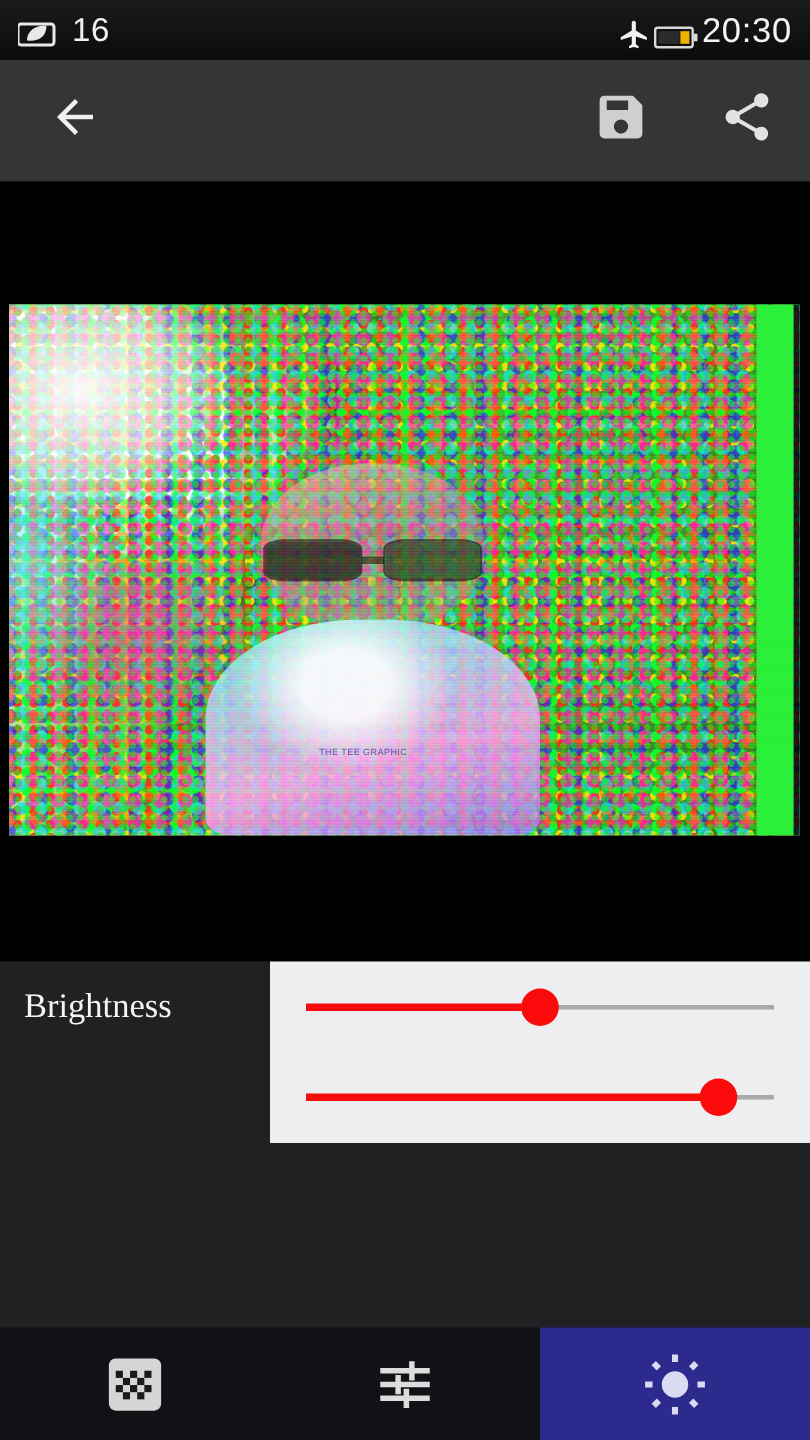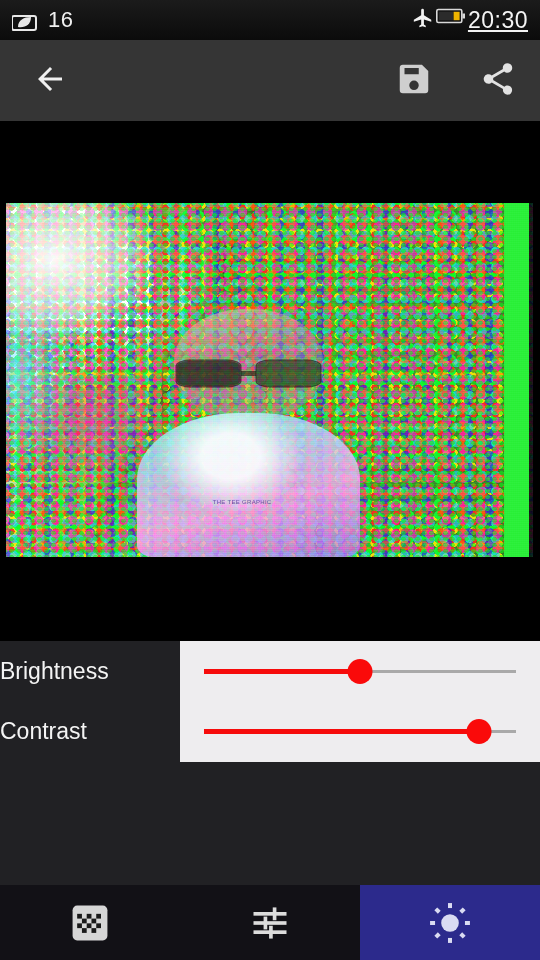--- a/index.html
+++ b/index.html
@@ -18,21 +18,21 @@
   
   .statusbar {
     position:absolute; left:0; top:0;
     width:540px; height:40px;
     background:linear-gradient(180deg,#1b1b1b 0%,#121212 55%,#0b0b0b 100%);
     display:flex; align-items:center;
     padding:0 12px;
     color:#f2f2f2;
   }
   .sb-left { display:flex; align-items:flex-end; gap:8px; }
-  .sb-right { margin-left:auto; display:flex; align-items:flex-start; gap:2px;text-decoration:underline; }
+  .sb-right { margin-left:auto; display:flex; align-items:flex-end; gap:2px; }
   .sb-text { font-size:22px; color:#f0f0f0; letter-spacing:.5px; }
   .sb-clock { font-size:23px; color:#f4f4f4; letter-spacing:.5px; }
   .icon-eco { width:28px; height:20px; position:relative; }
   .icon-plane { width:22px; height:22px; }
   .icon-batt { width:30px; height:18px; position:relative; }
 
   
   .actionbar {
     position:absolute; left:0; top:40px;
     width:540px; height:81px;
@@ -167,22 +167,22 @@
     background:#212124;
     display:flex; flex-direction:column;
   }
   .slidercol {
     position:absolute; left:180px; top:0;
     width:360px; height:121px;
     background:#eeedef;
   }
   .row { height:60.5px; display:flex; align-items:center; }
   .row-label {
-    color:#f4f4f4; font-size:23px; 
-    font-family:Liberation Sans, sans-serif;
+    color:#f4f4f4; font-size:23px; padding-left:16px;
+    font-family:Liberation Serif, serif;
   }
   .slider {
     position:relative; height:60.5px;
     margin:0 24px;
     display:flex; align-items:center;
   }
   .track {
     position:absolute; left:0; right:0; height:3px;
     background:#a9a9a9;
   }
@@ -301,23 +301,20 @@
       <div class="photo-layer lay-band"></div>
       <div class="photo-layer lay-grain"></div>
     </div>
   </div>
 
   <div class="adjustzone">
     <div class="labelcol">
       <div class="row">
         <span class="row-label">Brightness</span>
       </div>
-      <div class="row">
-        <span class="row-label">Contrast</span>
-      </div>
     </div>
     <div class="slidercol">
       <div class="slider">
         <div class="track"></div>
         <div class="track-fill" id="fill-0" style="width: 50%;"></div>
         <div class="thumb" id="thumb-0" style="left: 50%;"></div>
       </div>
       <div class="slider">
         <div class="track"></div>
         <div class="track-fill" id="fill-1" style="width: 88%;"></div>

